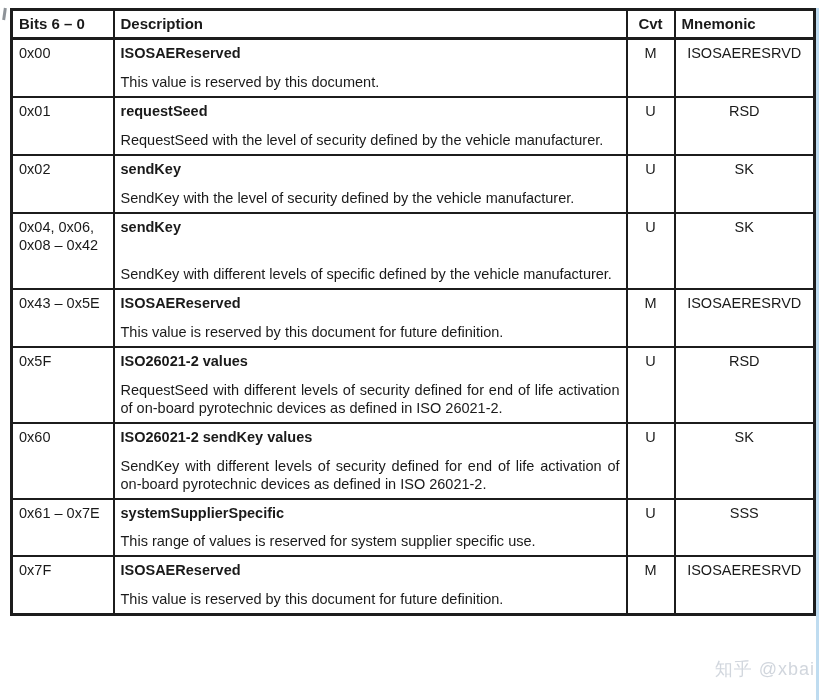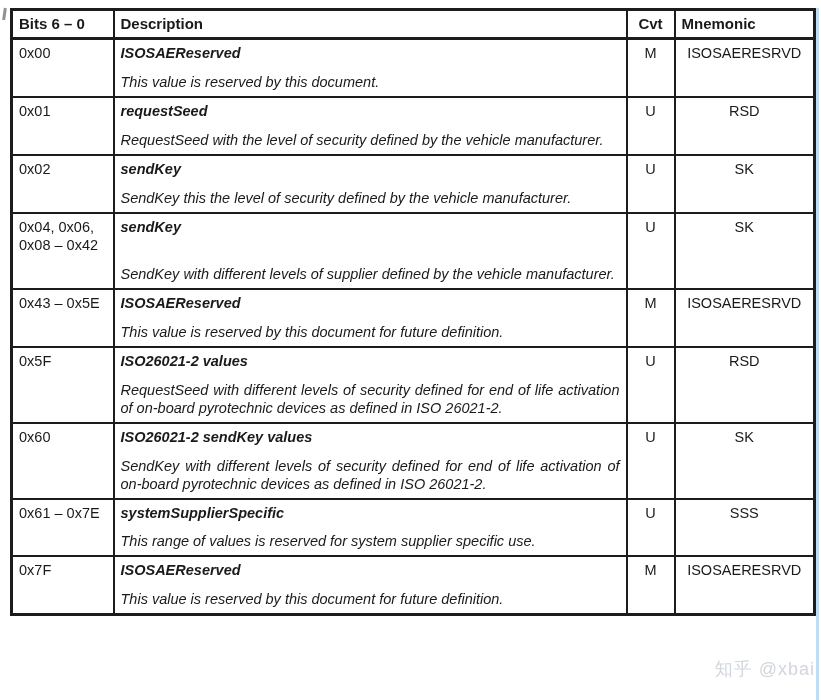--- a/index.html
+++ b/index.html
@@ -46,21 +46,21 @@
   tr.rh-s  { height: 55px; }
   tr.rh-s2 { height: 56px; }
   tr.rh-l  { height: 66px; }
   tr.rh-m  { height: 73px; }
   tr.rh-m2 { height: 72px; }
   tr.rh-e  { height: 51px; }
 
   td.bits { padding-top: 5px; }
   td.cvt  { text-align: center; padding-top: 5px; }
   td.mn   { padding-top: 5px; text-align: center; }
-  td.desc { padding-top: 5px; font-style: italic; }
+  td.desc { padding-top: 5px; }
 
   .d-title { font-weight: bold; }
   .d-para  { margin-top: 11px; text-align: justify; }
   tr.gap-large .d-para { margin-top: 29px; }
 
   .watermark {
     position: absolute;
     right: 6px;
     top: 649px;
     font-size: 18px;
@@ -123,30 +123,30 @@
           <div class="d-title">requestSeed</div>
           <div class="d-para">RequestSeed with the level of security defined by the vehicle manufacturer.</div>
         </td>
         <td class="cvt">U</td>
         <td class="mn">RSD</td>
       </tr>
       <tr class="rh-s2">
         <td class="bits">0x02</td>
         <td class="desc">
           <div class="d-title">sendKey</div>
-          <div class="d-para">SendKey this the level of security defined by the vehicle manufacturer.</div>
+          <div class="d-para">SendKey with the level of security defined by the vehicle manufacturer.</div>
         </td>
         <td class="cvt">U</td>
         <td class="mn">SK</td>
       </tr>
       <tr class="rh-l gap-large">
         <td class="bits">0x04, 0x06, 0x08 – 0x42</td>
         <td class="desc">
           <div class="d-title">sendKey</div>
-          <div class="d-para">SendKey with different levels of supplier defined by the vehicle manufacturer.</div>
+          <div class="d-para">SendKey with different levels of specific defined by the vehicle manufacturer.</div>
         </td>
         <td class="cvt">U</td>
         <td class="mn">SK</td>
       </tr>
       <tr class="rh-s">
         <td class="bits">0x43 – 0x5E</td>
         <td class="desc">
           <div class="d-title">ISOSAEReserved</div>
           <div class="d-para">This value is reserved by this document for future definition.</div>
         </td>

